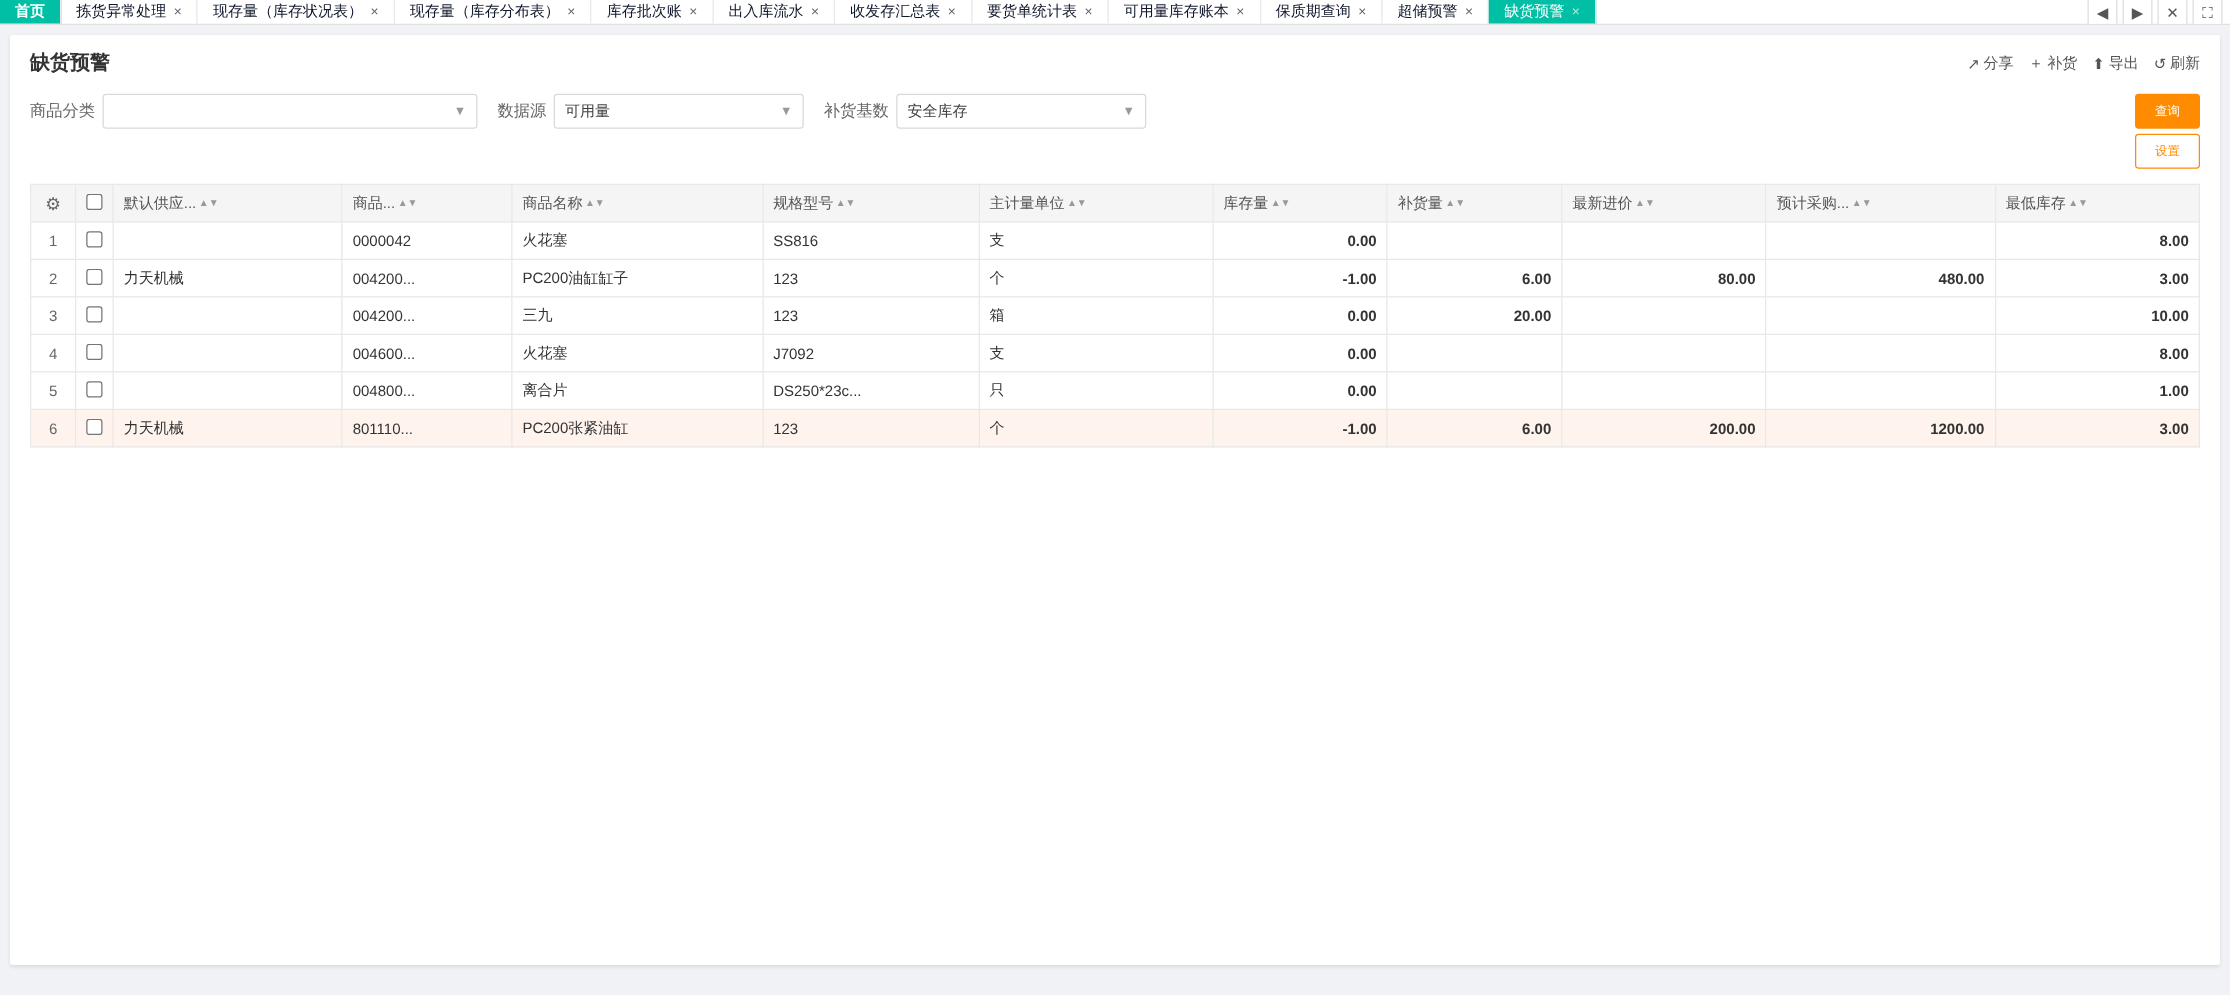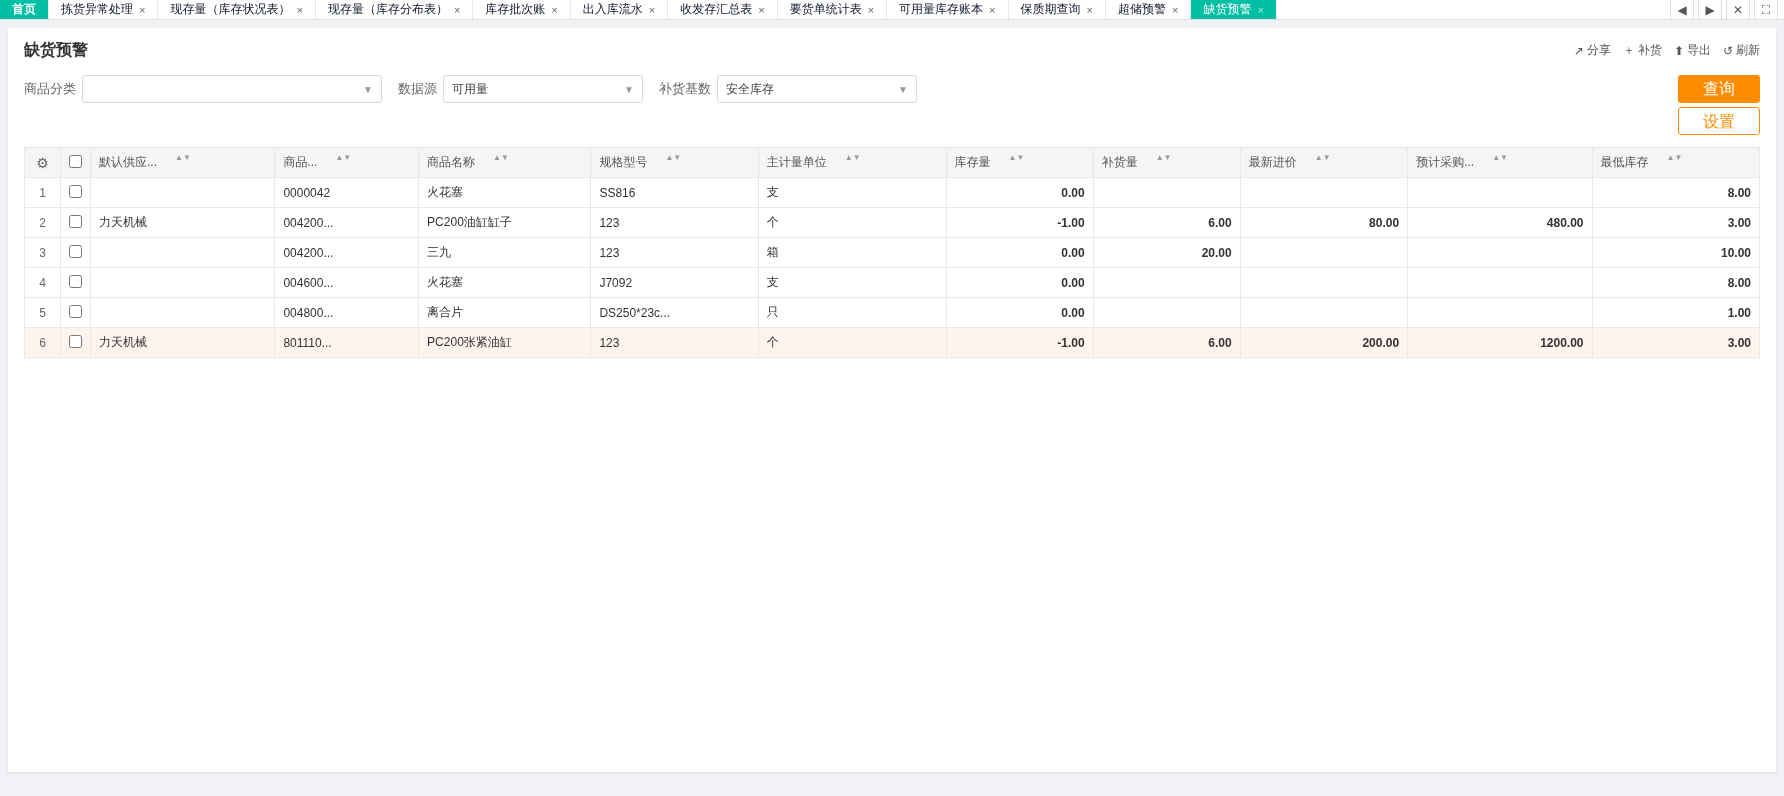--- a/index.html
+++ b/index.html
@@ -141,52 +141,53 @@
       color: #999;
       font-size: 10px;
     }
     .btn-query {
       background: #ff8c00;
       color: #fff;
       border: none;
       border-radius: 3px;
       padding: 4px 16px;
       cursor: pointer;
-      font-size: 16px;
+      font-size: 10px;
       height: 28px;
     }
     .btn-settings {
       background: #fff;
       color: #ff8c00;
       border: 1px solid #ff8c00;
       border-radius: 3px;
-      padding: 4px 24px;
-      cursor: pointer;
-      font-size: 16px;
+      padding: 4px 12px;
+      cursor: pointer;
+      font-size: 10px;
       height: 28px;
     }
 
     
     .data-table {
       width: 100%;
       border-collapse: collapse;
       font-size: 12px;
     }
     .data-table th {
       background: #f5f5f5;
       border: 1px solid #e8e8e8;
       padding: 6px 8px;
       text-align: left;
       font-weight: normal;
       color: #555;
       white-space: nowrap;
     }
     .data-table th .col-sort {
       display: inline-flex;
-      gap: 18px;
+      align-items: center;
+      gap: 2px;
       cursor: pointer;
     }
     .data-table th .sort-icon {
       display: inline-flex;
       flex-direction: column;
       font-size: 8px;
       line-height: 1;
       color: #999;
     }
     .data-table td {

